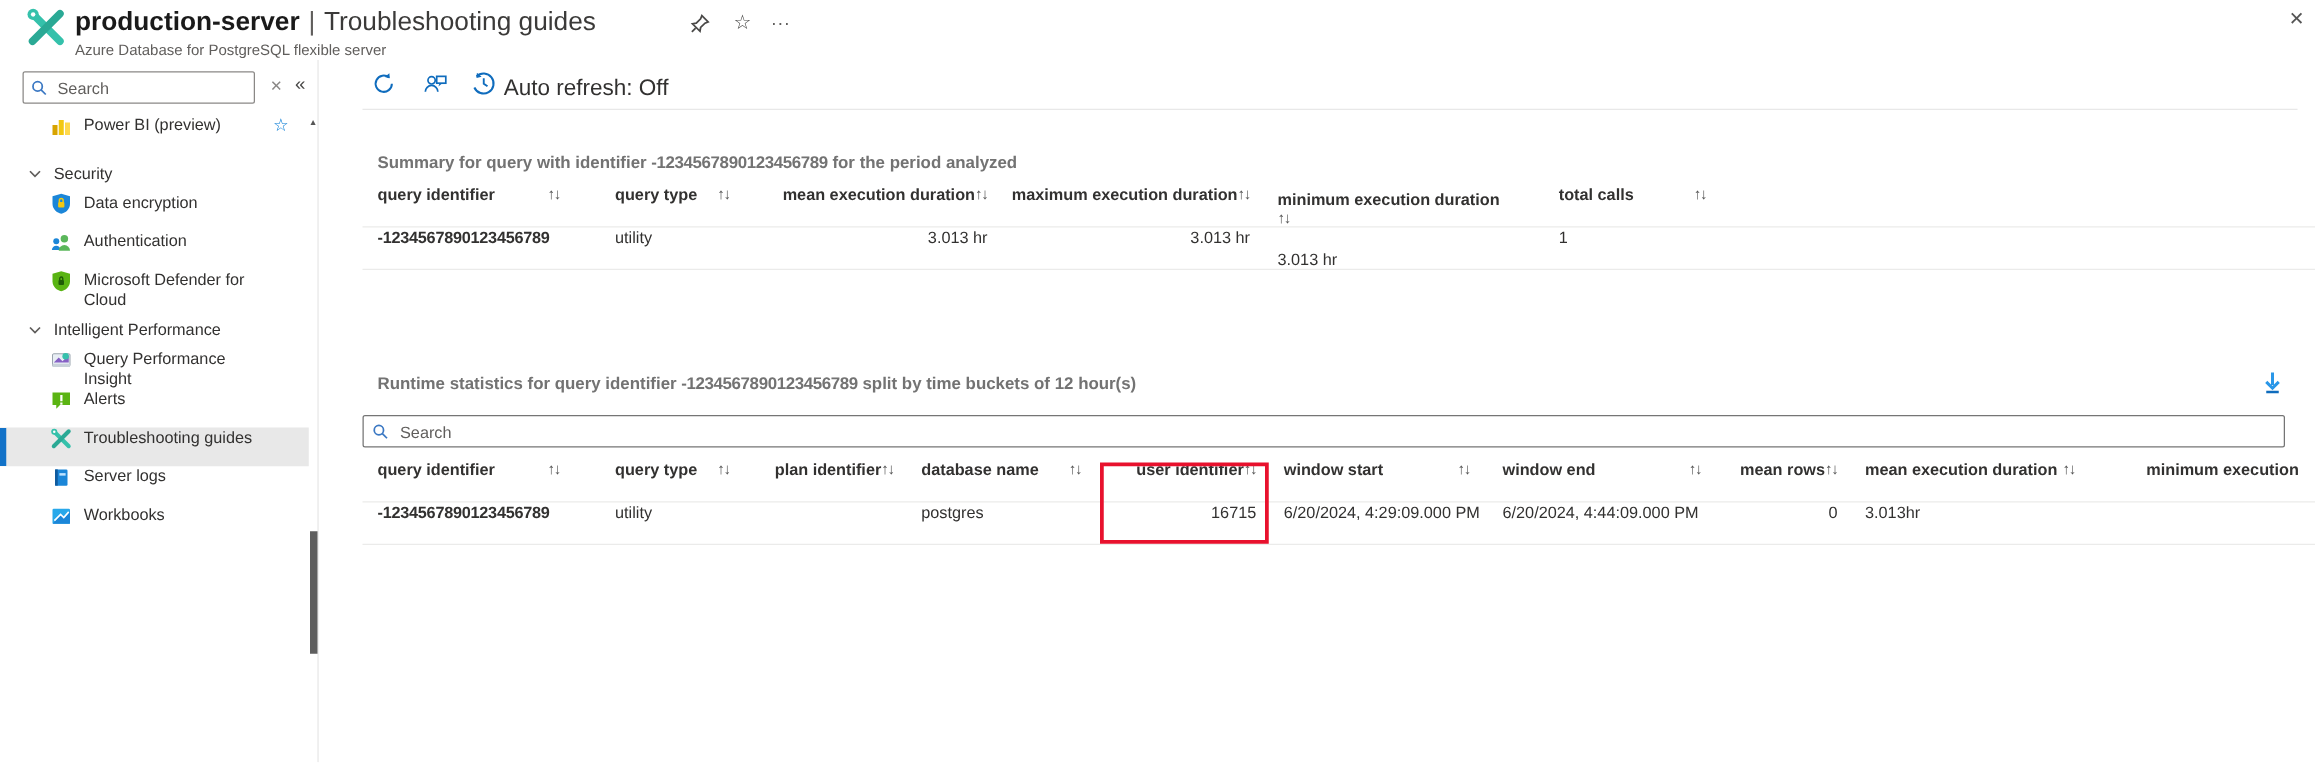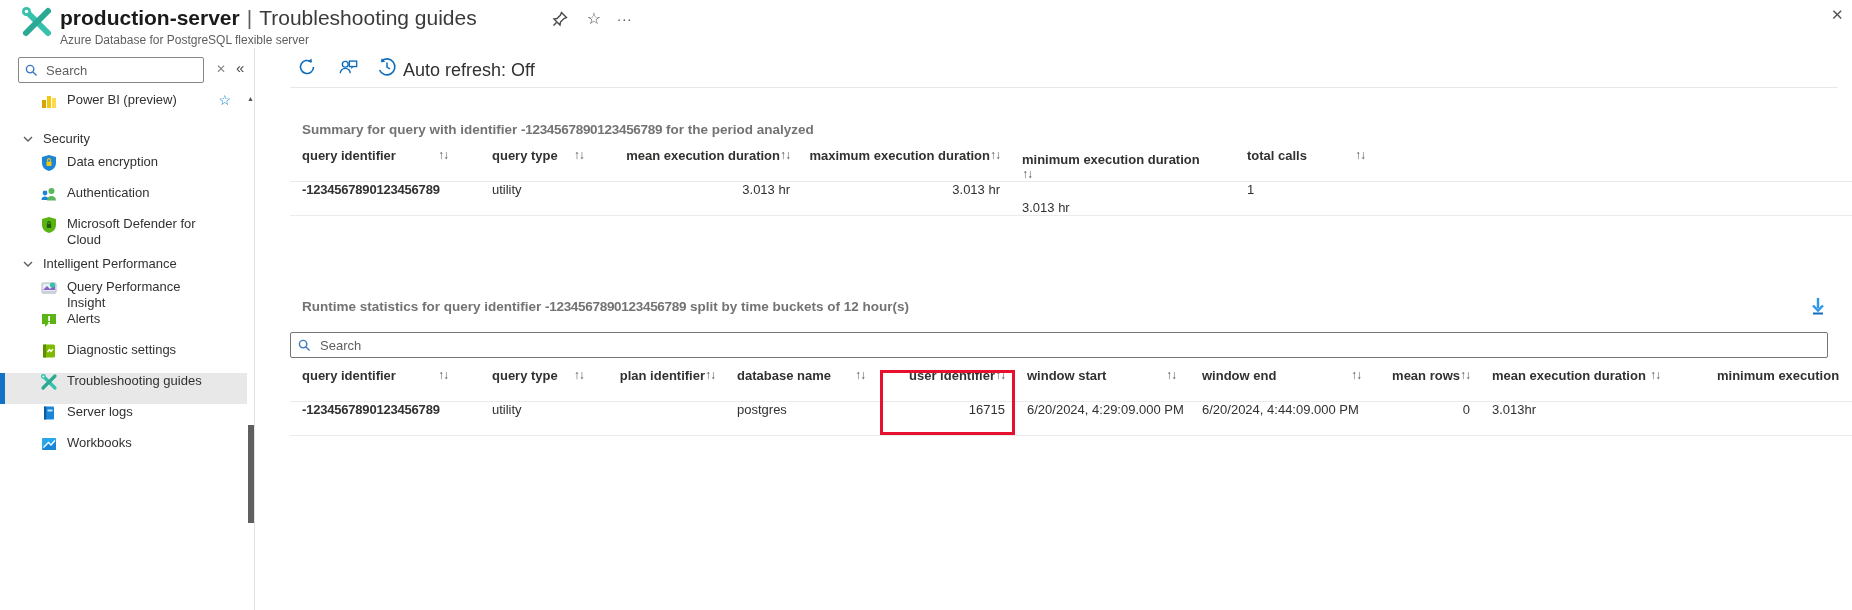--- a/index.html
+++ b/index.html
@@ -211,28 +211,20 @@
       <div class="nav-item">
         <svg class="ico" viewBox="0 0 18 18">
           <path d="M2 3 h14 v10 h-8 l-3 3 v-3 h-3 Z" fill="#5bb413"></path>
           <rect x="8.2" y="5" width="1.8" height="5" fill="#fff"></rect>
           <rect x="8.2" y="11" width="1.8" height="1.8" fill="#fff"></rect>
         </svg>
         <span class="lbl">Alerts</span>
       </div>
 
 
-      <div class="nav-item">
-        <svg class="ico" viewBox="0 0 18 18">
-          <rect x="3" y="2.5" width="12" height="13" rx="1.5" fill="#7fba00"></rect>
-          <rect x="3" y="2.5" width="3" height="13" fill="#5e8f00"></rect>
-          <path d="M7.5 10 L9.5 7.5 L11 9.5 L13 7" fill="none" stroke="#fff" stroke-width="1.3"></path>
-        </svg>
-        <span class="lbl">Diagnostic settings</span>
-      </div>
 
 
       <div class="nav-item selected">
         <svg class="ico" viewBox="0 0 18 18">
           <g stroke-linecap="round">
             <path d="M3 3 L15 15" stroke="#35c1ab" stroke-width="3.2"></path>
             <path d="M15 3 L3 15" stroke="#2aa995" stroke-width="3.2"></path>
             <circle cx="3.4" cy="3.4" r="2.4" fill="#35c1ab"></circle>
             <circle cx="3.4" cy="3.4" r="1" fill="#fff"></circle>
           </g>

